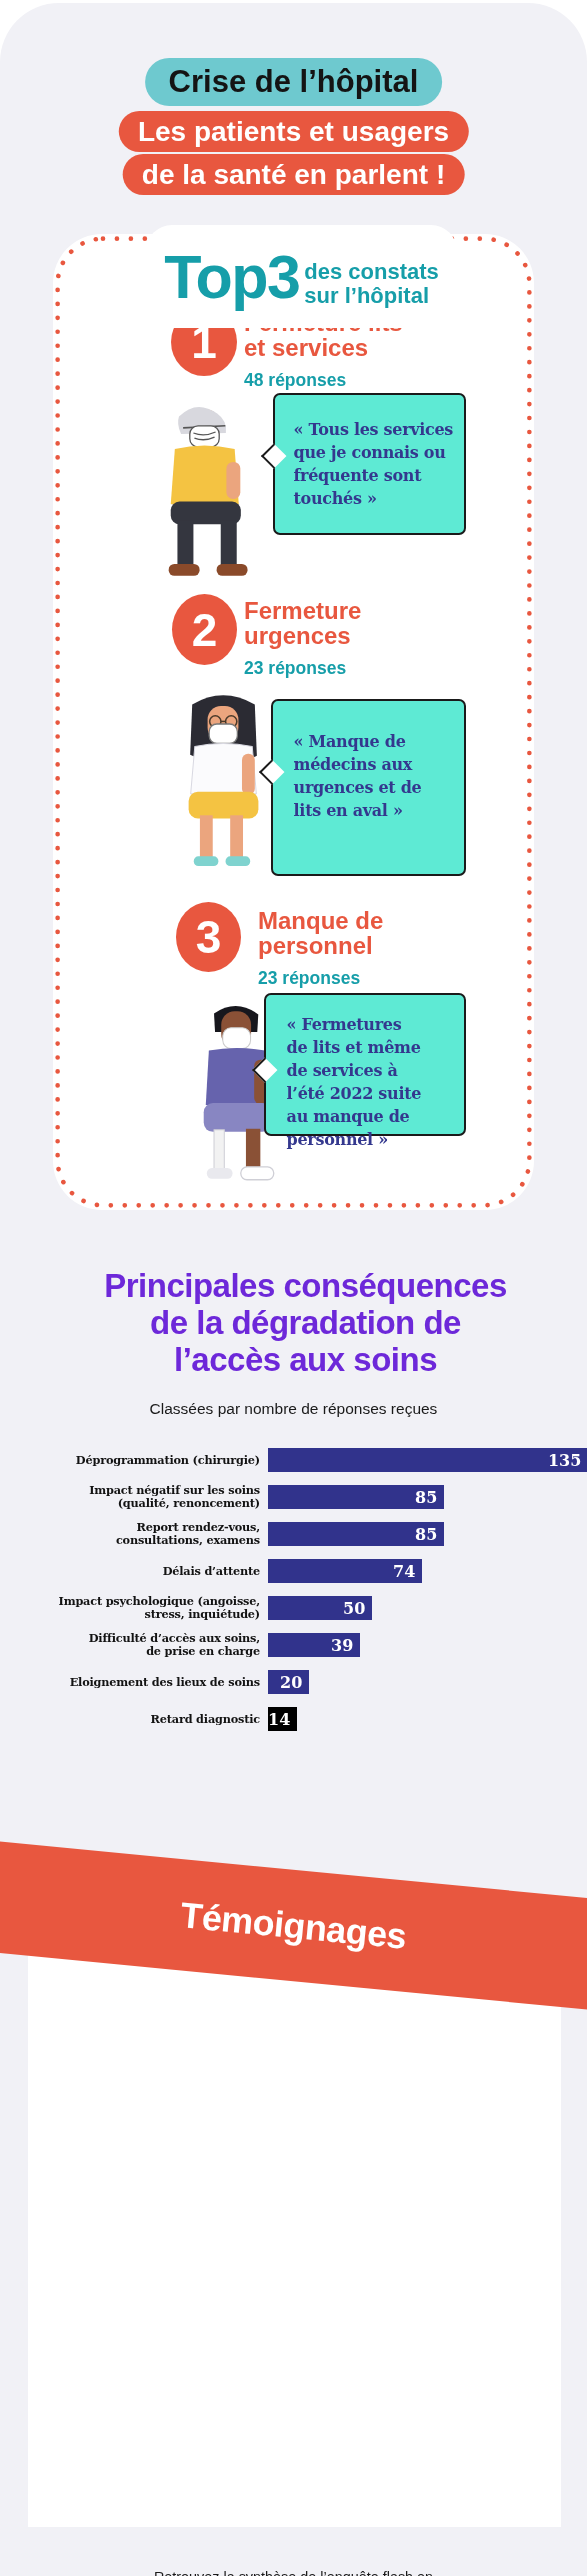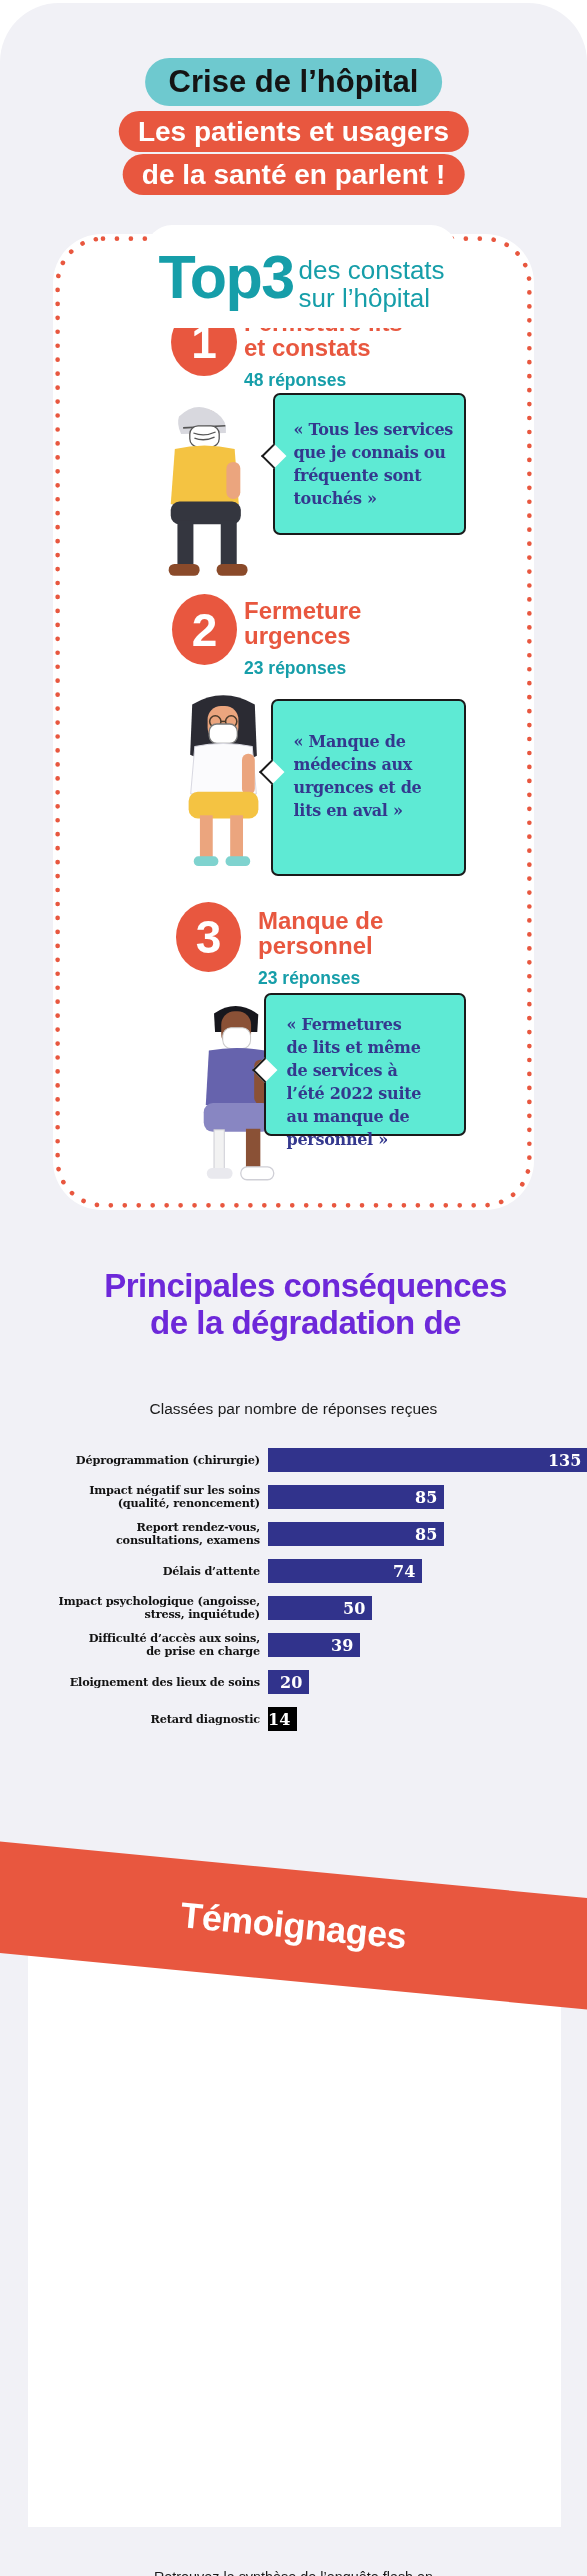--- a/index.html
+++ b/index.html
@@ -21,21 +21,21 @@
     padding:4.6px 19.6px; border-radius:21.6px; }
   .b1 { top:111px; } .b2 { top:154px; }
   
   .top3-card { position:absolute; left:53px; top:234px; width:481px; height:976px;
     background:#fff; border-radius:49px; }
   .top3-card svg.dots { position:absolute; left:0; top:0; }
   .top3-tab { position:absolute; left:146px; top:225px; width:311px; height:103px;
     background:#fff; border-radius:26px; display:flex; align-items:center;
     justify-content:center; z-index:3; }
   .top3-big { font-size:61px; font-weight:bold; color:#169ea9; letter-spacing:-1.5px; }
-  .top3-side { font-size:26px; font-weight:normal; color:#169ea9; line-height:1.1;
+  .top3-side { font-size:22px; font-weight:bold; color:#169ea9; line-height:1.1;
     margin-left:5px; padding-top:15.5px; }
   .num-circle { position:absolute; background:#e8573f; color:#fff;
     border-radius:50%; display:flex; align-items:center; justify-content:center;
     font-size:46px; font-weight:bold; z-index:2; }
   .constat-head { position:absolute; z-index:2; }
   .constat-title { font-size:24px; font-weight:bold; color:#e8573f; line-height:1.05; }
   .constat-resp { font-size:17.5px; font-weight:bold; color:#169ea9; margin-top:10px; }
   
   .bubble { position:absolute; background:#5eead4; border:2.6px solid #1a1a1a;
     border-radius:7px; z-index:2; }
@@ -116,21 +116,21 @@
     <span>sur l’hôpital</span>
   </span>
 </div>
 
 <div class="num-circle" style="left:171px; top:308px; width:66px; height:68px;">
   <span>1</span>
 </div>
 <div class="constat-head" style="left:244px; top:310px;">
   <div class="constat-title">
     <span>Fermeture lits</span><br>
-    <span>et constats</span>
+    <span>et services</span>
   </div>
   <div class="constat-resp">48 réponses</div>
 </div>
 <svg class="person" style="left:149px; top:399px;" width="111" height="183" viewBox="0 0 215 355">
   <rect x="78" y="20" width="58" height="72" rx="26" fill="#eba57e"></rect>
   <path d="M58 34 Q92 0 132 28 Q152 42 149 66 L62 68 Q53 48 58 34" fill="#d8d8de"></path>
   <line x1="66" y1="56" x2="148" y2="52" stroke="#555" stroke-width="3"></line>
   <rect x="79" y="52" width="57" height="41" rx="16" fill="#fff" stroke="#555" stroke-width="2.5"></rect>
   <path d="M86 66 Q107 74 129 64" fill="none" stroke="#555" stroke-width="2.5"></path>
   <path d="M88 76 Q107 83 127 74" fill="none" stroke="#555" stroke-width="2.5"></path>
@@ -208,20 +208,21 @@
     <div class="quote-line">de lits et même</div>
     <div class="quote-line">de services  à</div>
     <div class="quote-line">l’été 2022 suite</div>
     <div class="quote-line">au manque de</div>
     <div class="quote-line">personnel »</div>
   </div>
 
 <div class="cons-title">
   <span>Principales conséquences</span><br>
   <span>de la dégradation de</span><br>
+  <span>l’accès aux soins</span>
 </div>
 <div class="cons-sub">Classées par nombre de réponses reçues</div>
 <div id="chart">
     <div class="crow">
       <div class="clabel">Déprogrammation (chirurgie)</div>
       <div class="cbar" style="width: 320px; background: rgb(49, 51, 140);">
         <span class="cval">135</span>
       </div>
     </div>
     <div class="crow">

